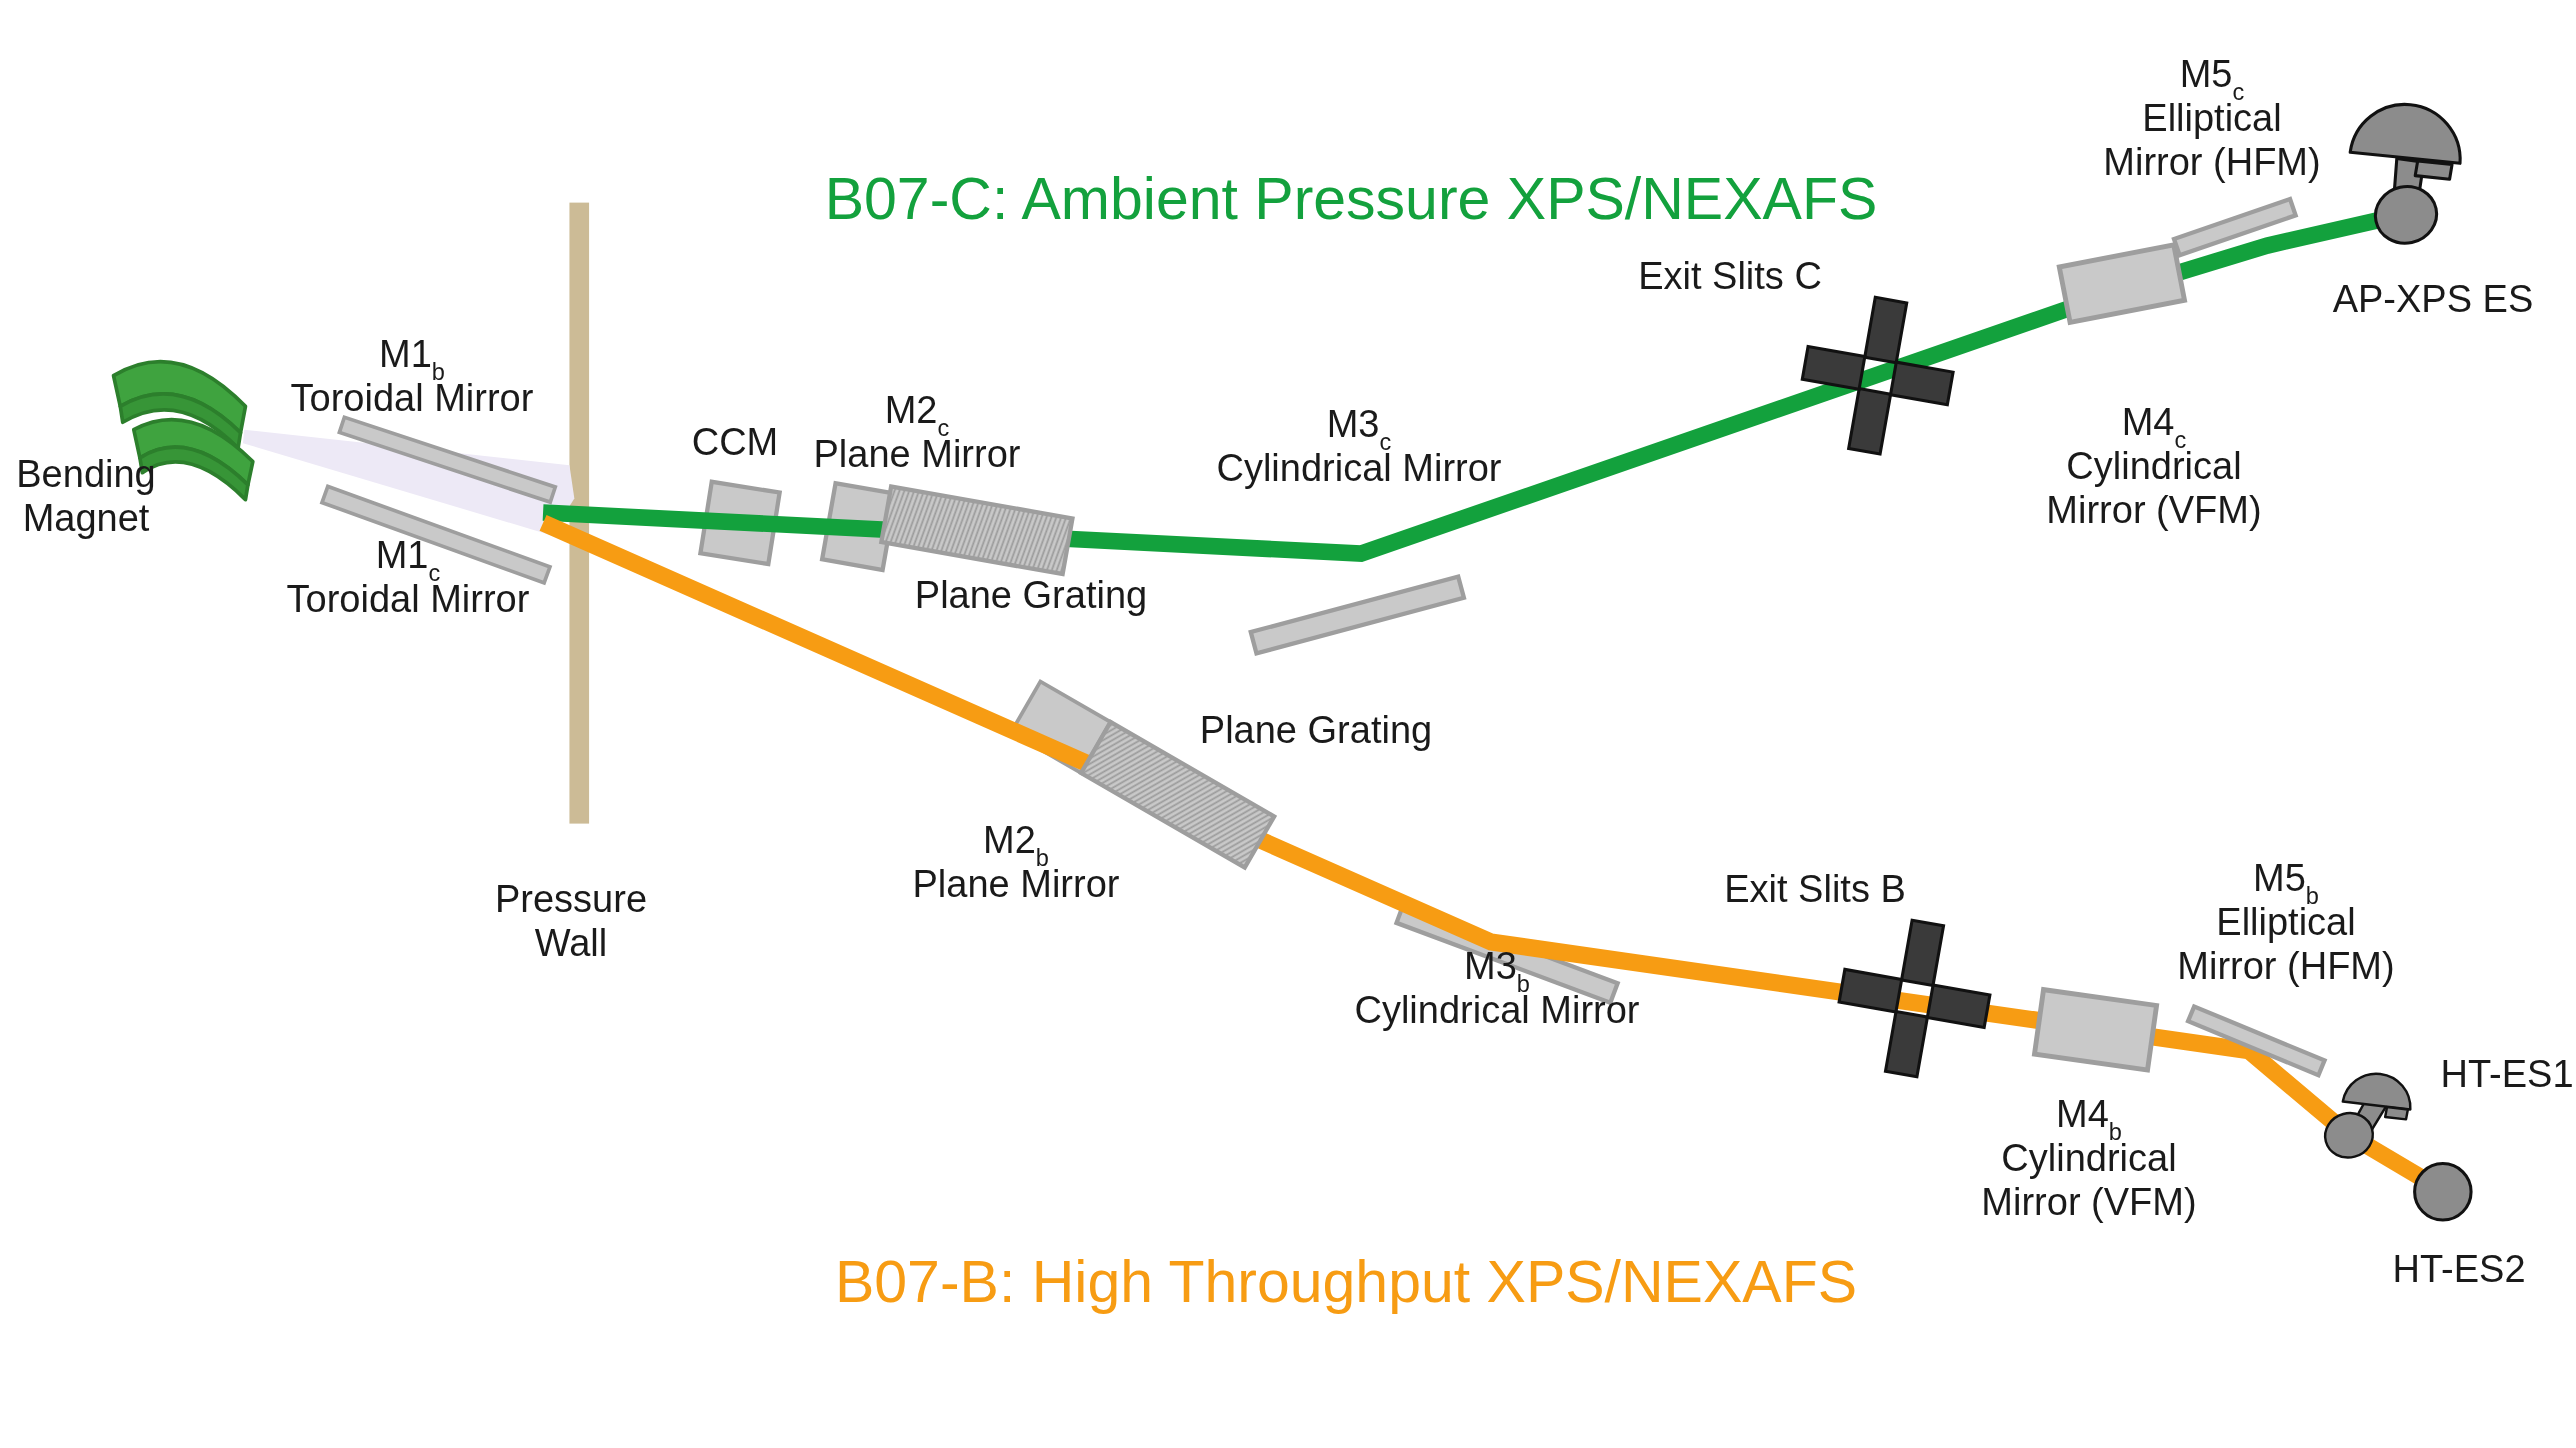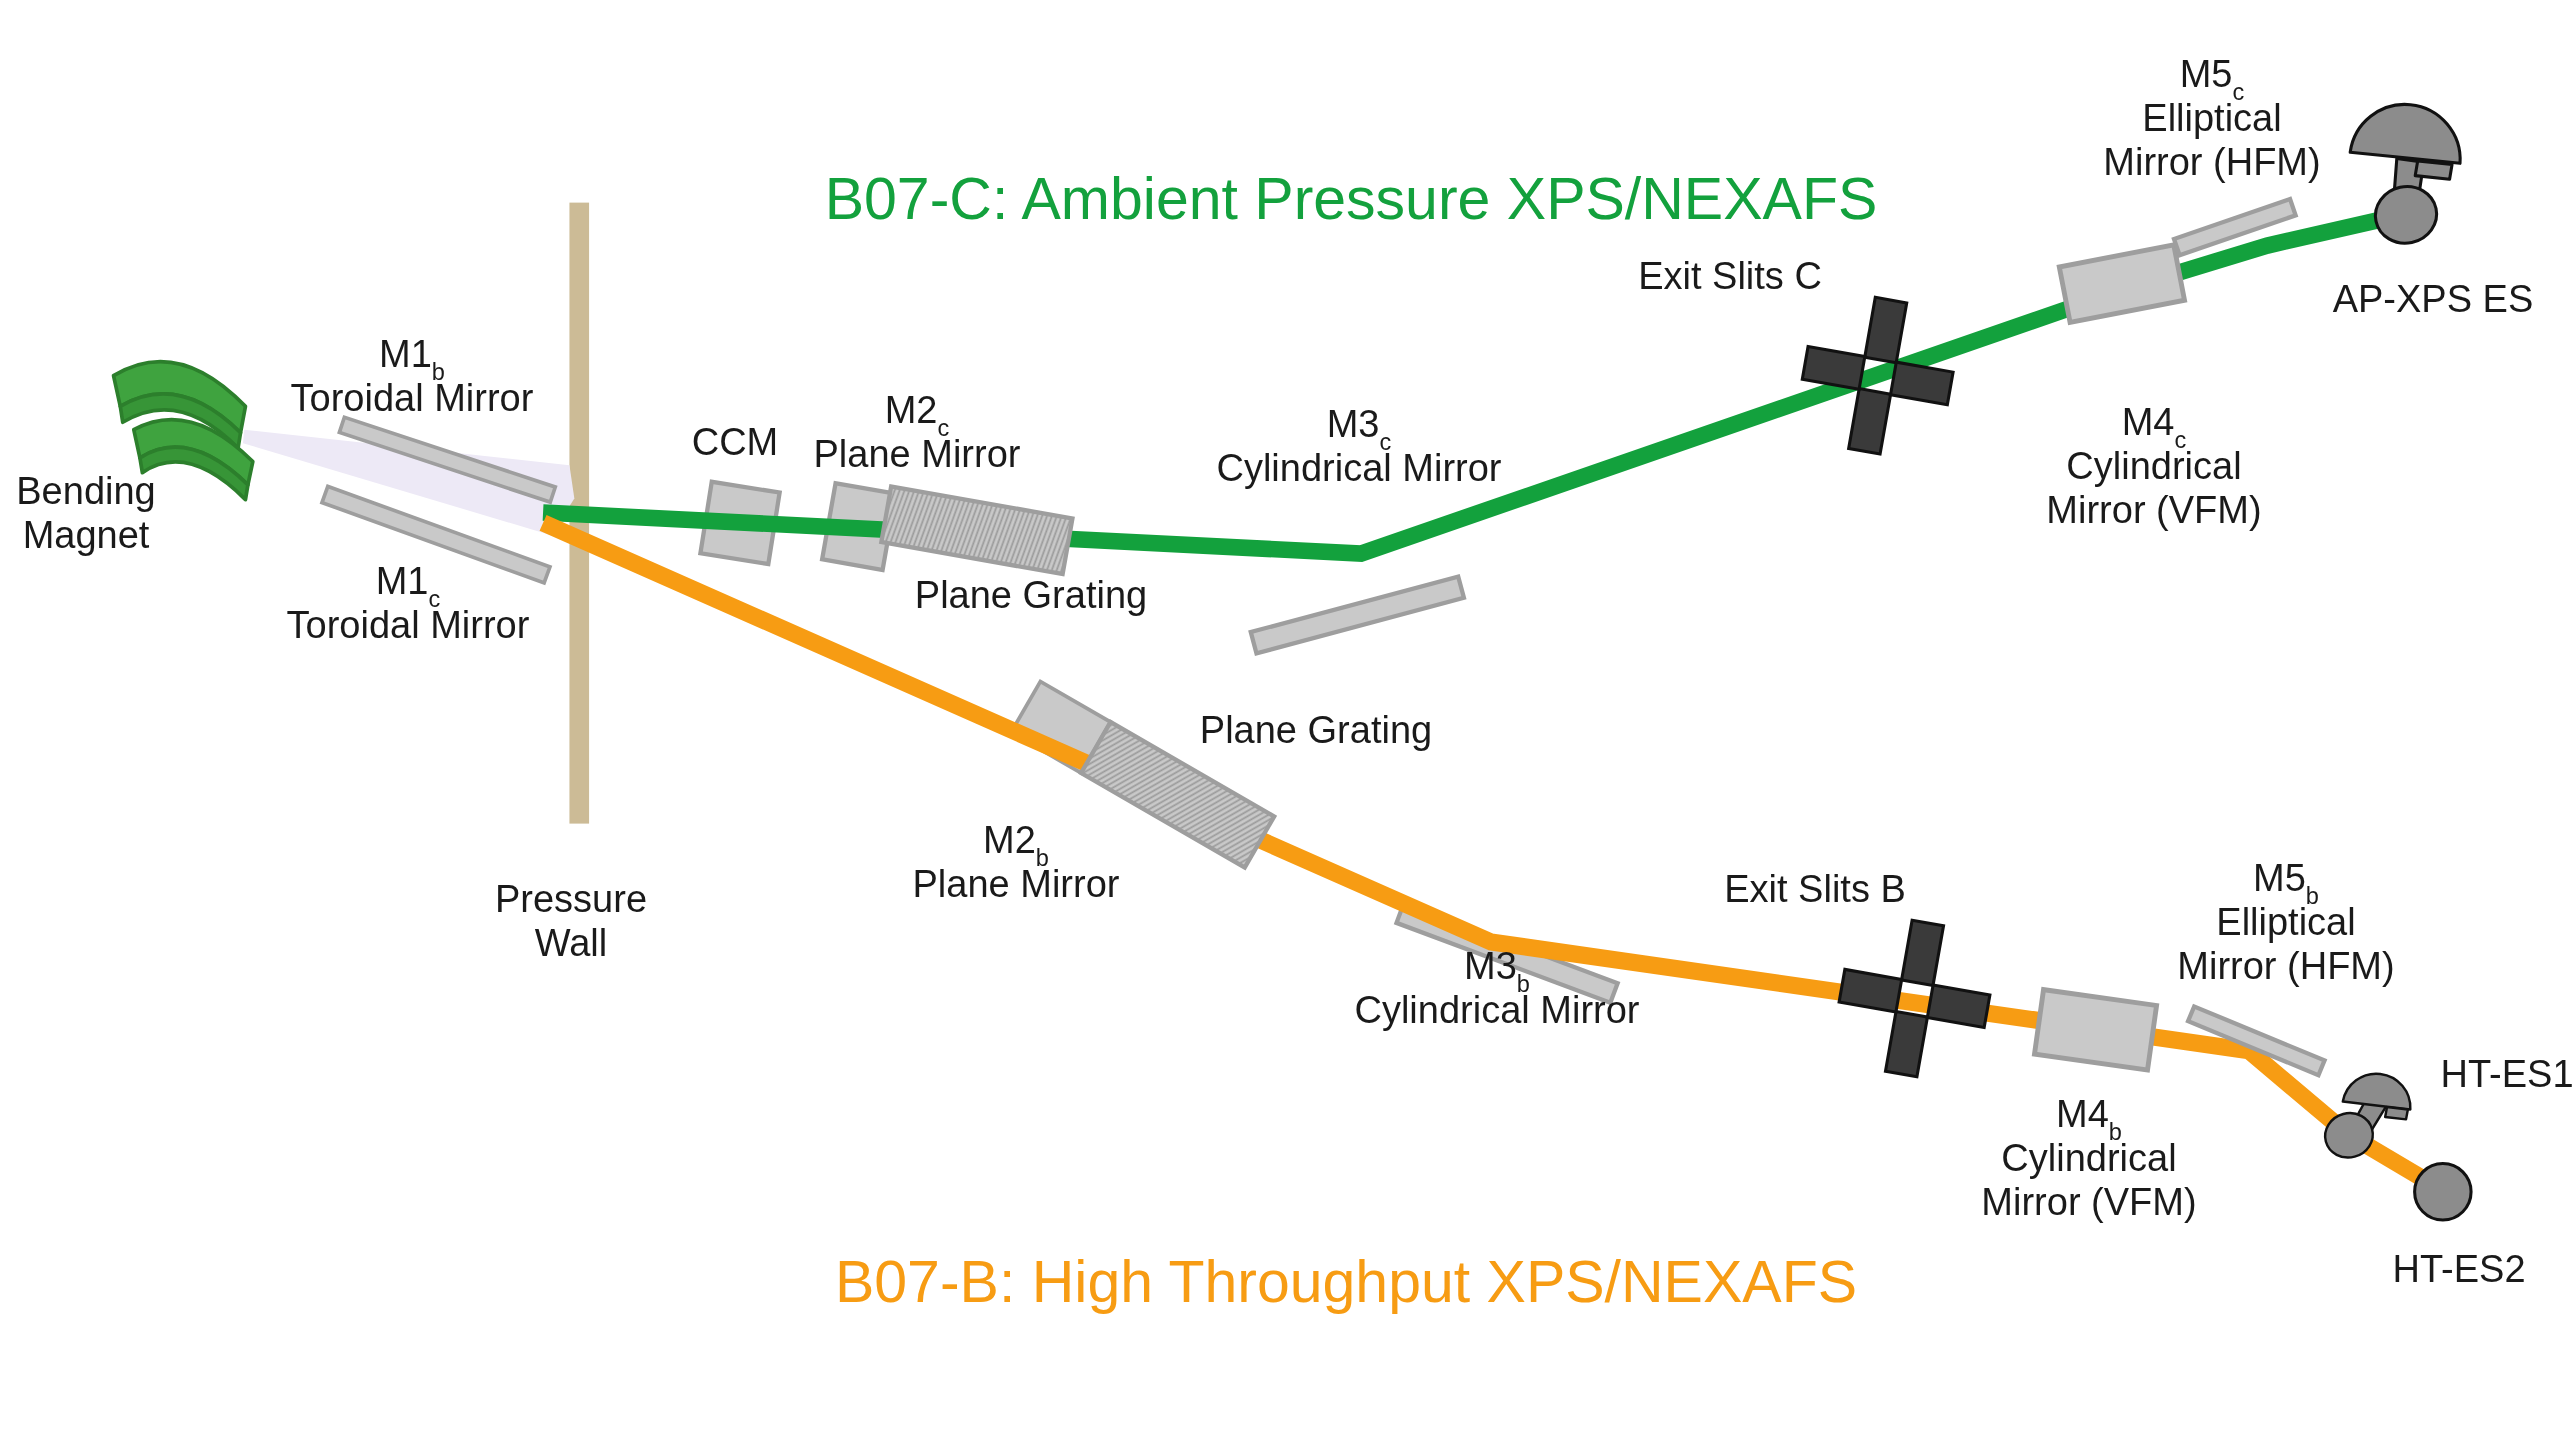--- a/index.html
+++ b/index.html
@@ -124,31 +124,31 @@
     <circle cx="3981" cy="1942" r="46" style="fill:var(--endstation_gray);stroke:var(--outline_black)" stroke-width="5"></circle>
   </svg>
 
   <div class="lbl title c" style="left:1351px;top:184px">
     <div class="line">B07-C: Ambient Pressure XPS/NEXAFS</div>
   </div>
   <div class="lbl title b" style="left:1346px;top:1267px">
     <div class="line">B07-B: High Throughput XPS/NEXAFS</div>
   </div>
 
-  <div class="lbl" style="left:86px;top:513px">
+  <div class="lbl" style="left:86px;top:496px">
     <div class="line">Bending</div>
     <div class="line">Magnet</div>
   </div>
 
   <div class="lbl" style="left:412px;top:376px">
     <div class="line"><span>M1</span><sub>b</sub></div>
     <div class="line">Toroidal Mirror</div>
   </div>
 
-  <div class="lbl" style="left:408px;top:603px">
+  <div class="lbl" style="left:408px;top:577px">
     <div class="line"><span>M1</span><sub>c</sub></div>
     <div class="line">Toroidal Mirror</div>
   </div>
 
   <div class="lbl" style="left:571px;top:921px">
     <div class="line">Pressure</div>
     <div class="line">Wall</div>
   </div>
 
   <div class="lbl" style="left:735px;top:442px">

